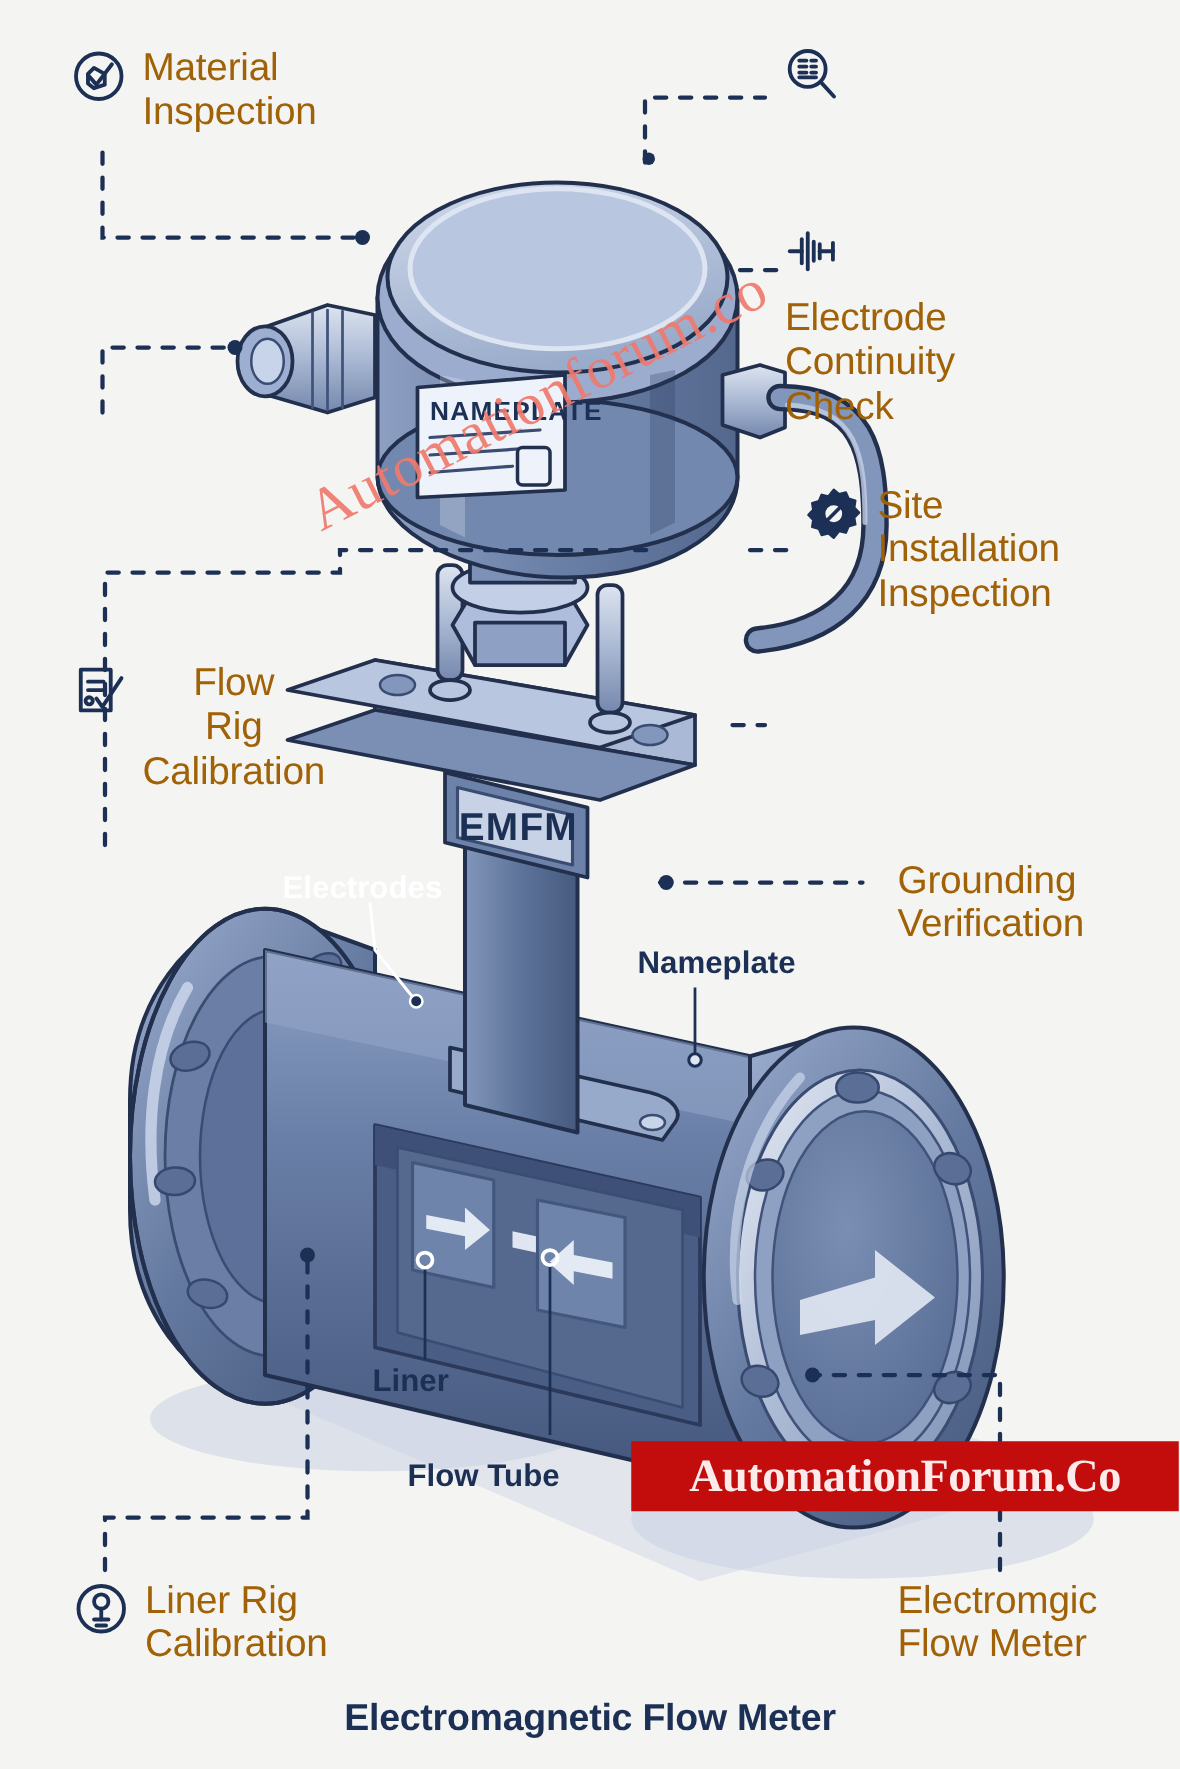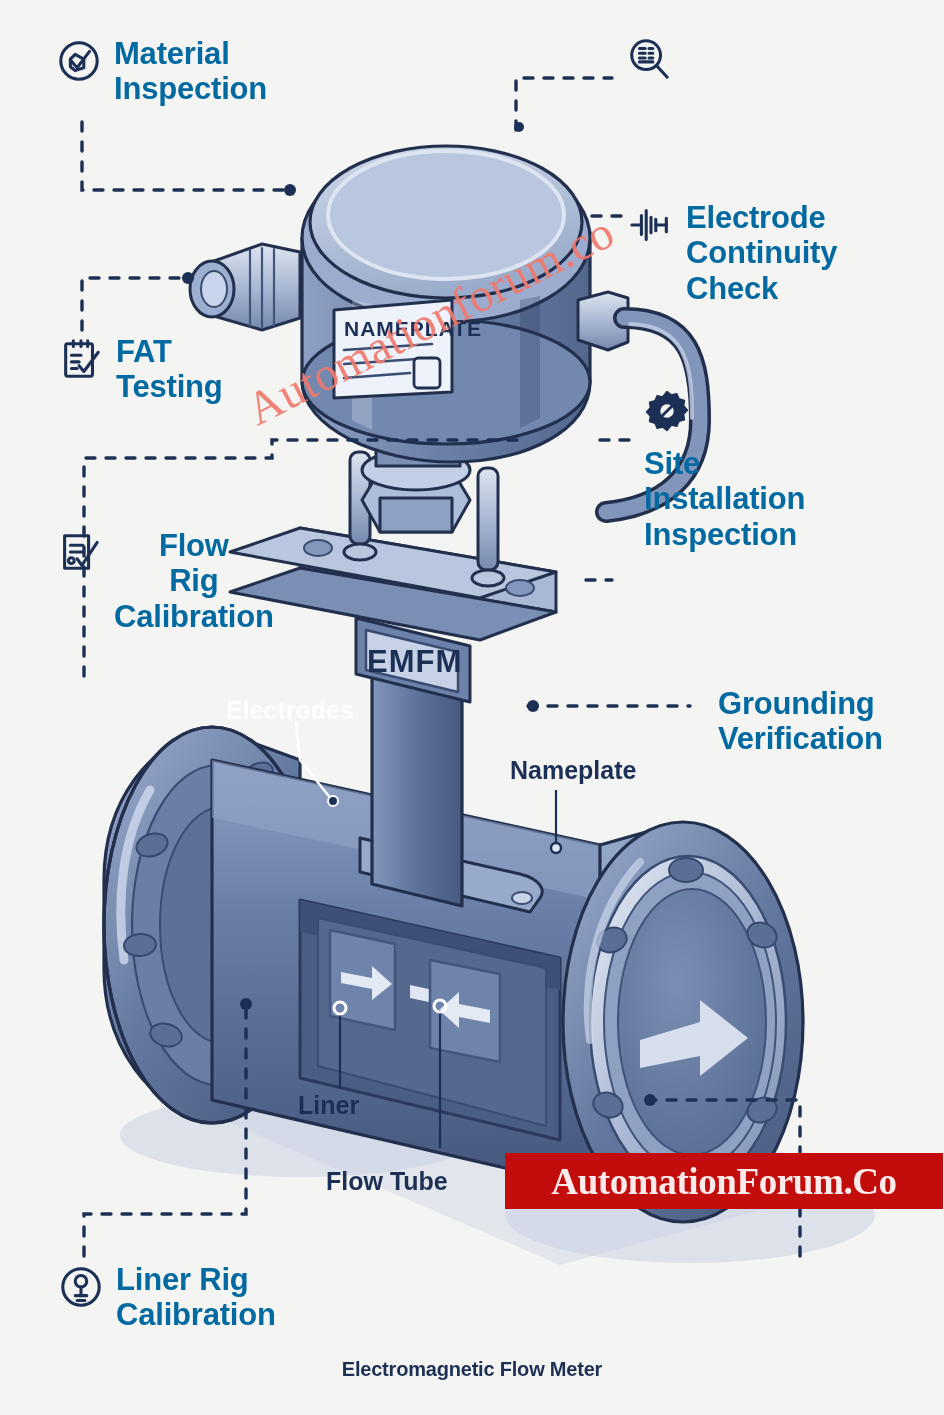--- a/index.html
+++ b/index.html
@@ -25,23 +25,23 @@
     align-items: flex-start;
     gap: 12px;
   }
   .callout .ico {
     flex: 0 0 auto;
     width: 46px; height: 46px;
     margin-top: 2px;
   }
   .callout .ico svg { display: block; width: 46px; height: 46px; }
   .callout .txt {
-    color: #0369a1;
+    color: #a16207;
     font-size: 31px;
-    font-weight: 700;
+    font-weight: 400;
     line-height: 1.14;
     letter-spacing: -0.2px;
     white-space: pre-line;
   }
   .callout.noicon .txt { margin-left: 12px; }
 
   .partlabel {
     position: absolute;
     font-size: 25px;
     font-weight: 700;
@@ -49,21 +49,21 @@
     line-height: 1.1;
     white-space: nowrap;
   }
   .partlabel.light { color: #ffffff; }
 
   #caption {
     position: absolute;
     left: 0; top: 1358px;
     width: 944px;
     text-align: center;
-    font-size: 20px;
+    font-size: 30px;
     font-weight: 700;
     color: #1c3055;
     letter-spacing: -0.2px;
   }
 
   #wm-banner {
     position: absolute;
     left: 505px; top: 1153px;
     width: 438px; height: 56px;
     background: #c30d0d;
@@ -338,51 +338,39 @@
     <div class="callout" style="left:626px; top:34px;">
       <span class="ico">
         <svg viewBox="0 0 48 48" fill="none" stroke="#1c3055" stroke-width="3.2" stroke-linecap="round" stroke-linejoin="round">
           <circle cx="21" cy="20" r="15"></circle>
           <path d="M32 31 L43 43"></path>
           <path d="M14 13 L20 13 M24 13 L28 13 M14 18 L20 18 M24 18 L28 18 M14 23 L20 23 M24 23 L28 23 M14 27 L28 27"></path>
         </svg>
       </span>
     </div>
 
-    <div class="callout" style="left:628px; top:200px;">
+    <div class="callout" style="left:628px; top:176px;flex-direction:column;">
       <span class="ico">
         <svg viewBox="0 0 48 48" fill="none" stroke="#1c3055" stroke-width="3.2" stroke-linecap="round" stroke-linejoin="round">
           <path d="M4 24 L14 24"></path>
           <path d="M14 14 L14 34"></path>
           <path d="M19 9 L19 39"></path>
           <path d="M24 16 L24 32"></path>
           <path d="M29 18 L29 30"></path>
           <path d="M29 24 L40 24"></path>
           <path d="M40 17 L40 31"></path>
         </svg>
       </span>
       <span class="txt">Electrode
 Continuity
 Check</span>
     </div>
 
-    <div class="callout" style="left:58px; top:334px;">
-      <span class="ico">
-        <svg viewBox="0 0 48 48" fill="none" stroke="#1c3055" stroke-width="3.2" stroke-linecap="round" stroke-linejoin="round">
-          <rect x="8" y="8" width="28" height="34" rx="2"></rect>
-          <path d="M16 5 L16 11 M24 5 L24 11 M31 5 L31 11"></path>
-          <path d="M14 20 L24 20 M14 27 L22 27 M14 34 L20 34"></path>
-          <path d="M22 31 L27 37 L42 17"></path>
-        </svg>
-      </span>
-      <span class="txt">FAT
-Testing</span>
-    </div>
-
-    <div class="callout" style="left:644px; top:386px;flex-direction:column;">
+
+    <div class="callout" style="left:644px; top:386px;">
       <span class="ico">
         <svg viewBox="0 0 48 48" fill="#1c3055" stroke="#1c3055" stroke-width="2" stroke-linejoin="round">
           <path d="M24 4 l4.5 3.6 5.6-1.4 2.3 5.3 5.6 1.6 -0.9 5.7 4 4.2 -4 4.2 0.9 5.7 -5.6 1.6 -2.3 5.3 -5.6-1.4 L24 44 l-4.5-3.6 -5.6 1.4 -2.3-5.3 -5.6-1.6 0.9-5.7 -4-4.2 4-4.2 -0.9-5.7 5.6-1.6 2.3-5.3 5.6 1.4 Z"></path>
           <circle cx="24" cy="24" r="8.5" fill="#f4f4f2" stroke="#1c3055" stroke-width="3"></circle>
           <path d="M19 29 L29 19" stroke="#1c3055" stroke-width="3" stroke-linecap="round"></path>
         </svg>
       </span>
       <span class="txt">Site
 Installation
 Inspection</span>
@@ -415,20 +403,24 @@
           <circle cx="24" cy="18" r="6"></circle>
           <path d="M24 24 L24 33"></path>
           <path d="M18 33 L30 33"></path>
           <path d="M20 38 L28 38"></path>
         </svg>
       </span>
       <span class="txt">Liner Rig
 Calibration</span>
     </div>
 
+    <div class="callout noicon" style="left:706px; top:1262px;">
+      <span class="txt">Electromgic
+Flow Meter</span>
+    </div>
 
     <div class="partlabel light" style="left:226px; top:697px;">Electrodes</div>
     <div class="partlabel" style="left:510px; top:757px;">Nameplate</div>
     <div class="partlabel" style="left:298px; top:1092px;">Liner</div>
     <div class="partlabel" style="left:326px; top:1168px;">Flow Tube</div>
 
     <div id="caption">Electromagnetic Flow Meter</div>
   </div>
 
   <div id="wm-diag">Automationforum.co</div>

